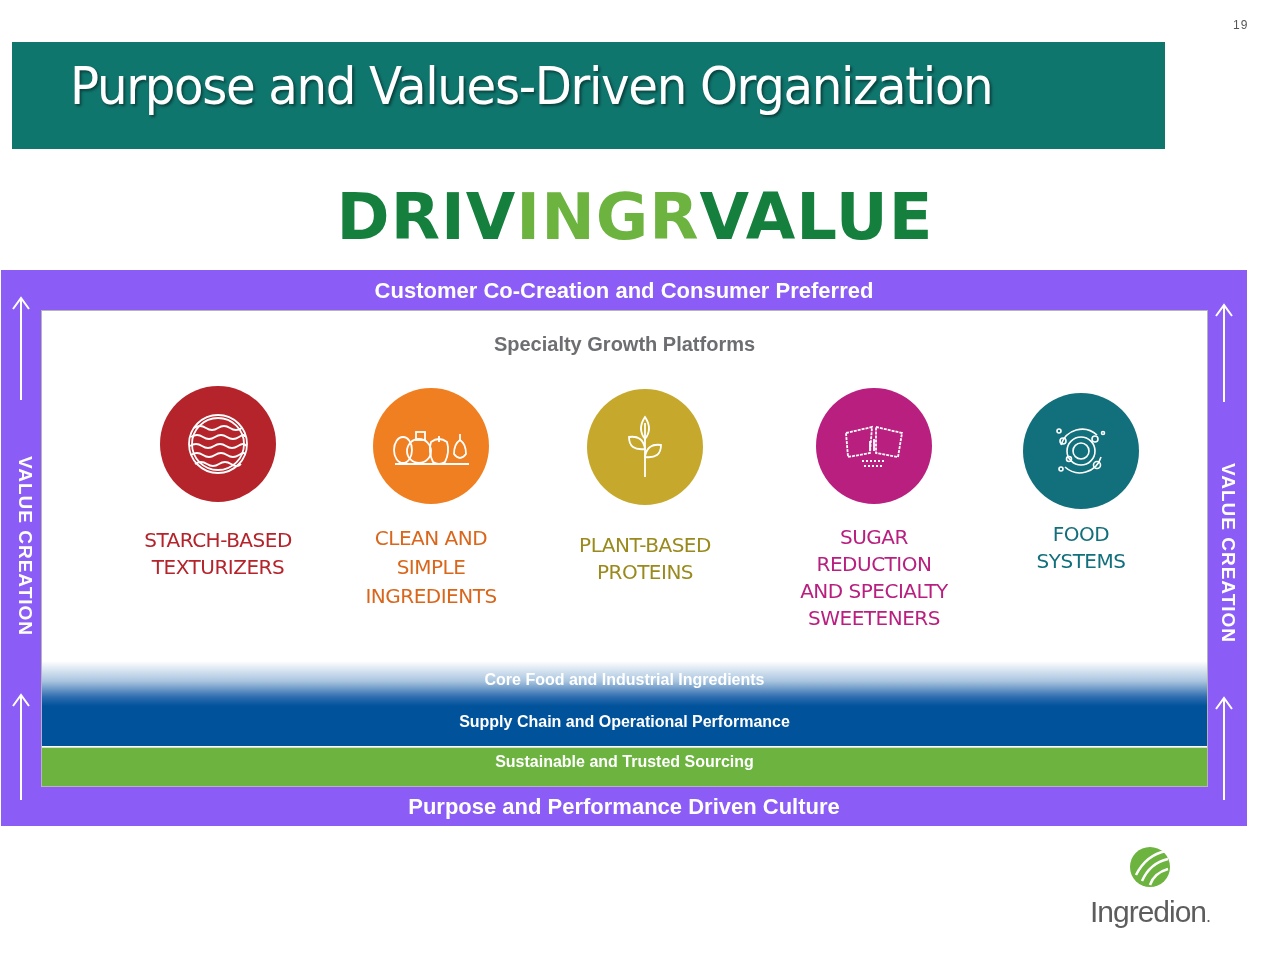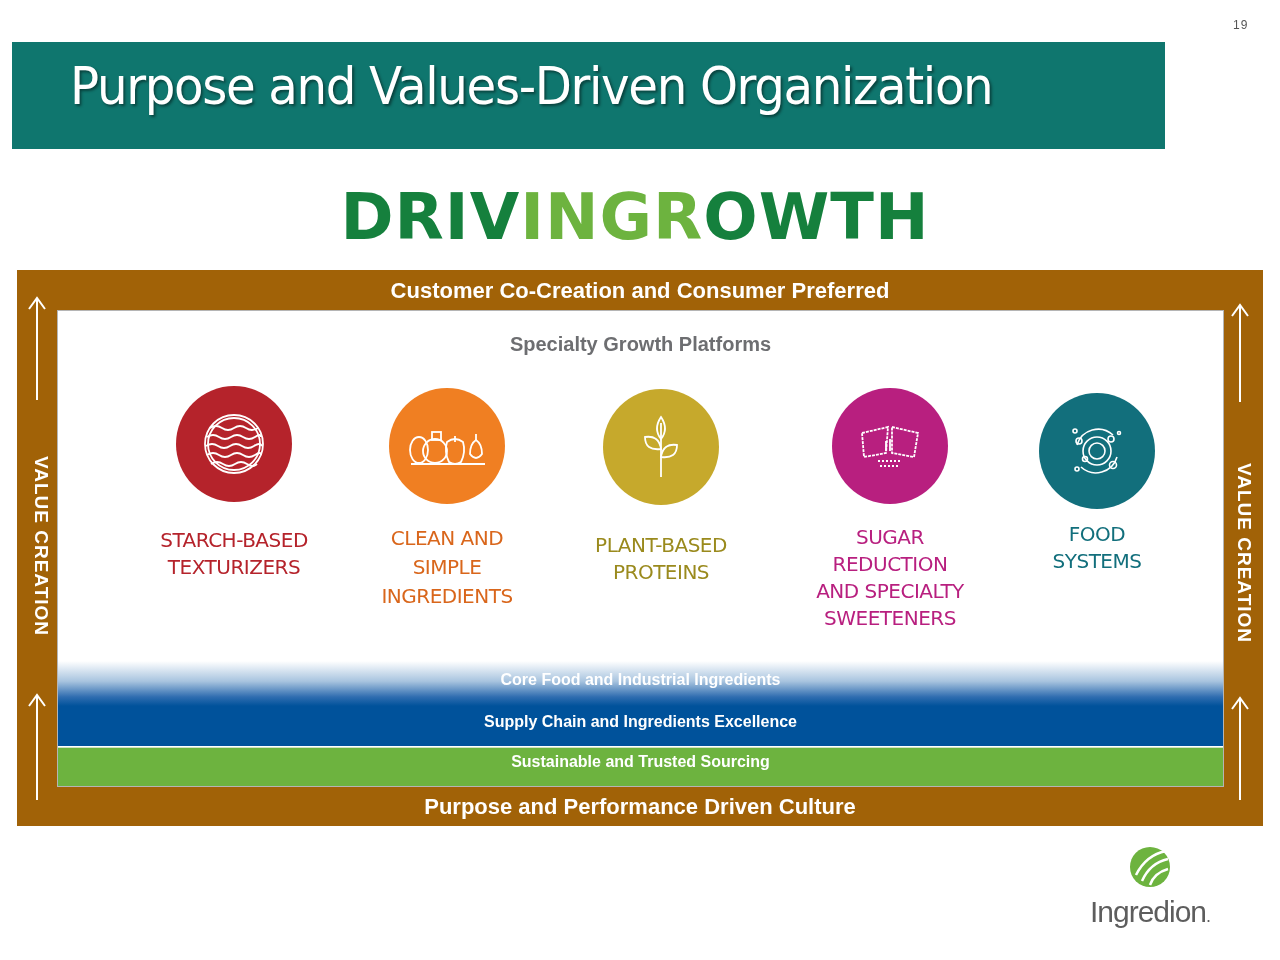--- a/index.html
+++ b/index.html
@@ -21,21 +21,21 @@
   }
   .tagline {
     position: absolute; top: 180px; left: 0; width: 1270px; text-align: center;
     font-size: 64px; font-weight: bold; letter-spacing: 1px;
     font-family: "DejaVu Sans", sans-serif;
   }
   .tagline .dark { color: #15803d; }
   .tagline .green { color: #6db33f; }
 
   .frame {
-    position: absolute; left: 17px; top: 270px; width: 1246px; height: 556px; background: #a16207;
+    position: absolute; left: 1px; top: 270px; width: 1246px; height: 556px; background: #8b5cf6;
   }
   .frame-top-label, .frame-bottom-label {
     position: absolute; left: 0; width: 100%; text-align: center; color: #fff; font-weight: bold; font-size: 22px;
   }
   .frame-top-label { top: 8px; }
   .frame-bottom-label { top: 524px; }
   .inner {
     position: absolute; left: 40px; top: 40px; width: 1165px; height: 475px; background: #fff;
     border: 1px solid #b5b5b5; overflow: hidden;
   }
@@ -76,21 +76,21 @@
 </style>
 </head>
 <body>
 
 <div class="page-num">19</div>
 
 <div class="title-bar">
   <div class="title">Purpose and Values-Driven Organization</div>
 </div>
 
-<div class="tagline"><span class="dark">DRIV</span><span class="green">INGR</span><span class="dark">OWTH</span></div>
+<div class="tagline"><span class="dark">DRIV</span><span class="green">INGR</span><span class="dark">VALUE</span></div>
 
 <div class="frame">
   <div class="frame-top-label">Customer Co-Creation and Consumer Preferred</div>
 
   <div class="arrow" style="left:10px; top:25px;">
     <svg width="20" height="105" viewBox="0 0 20 105">
         <line x1="10" y1="4" x2="10" y2="105" stroke="#fff" stroke-width="2"></line>
         <polyline points="2,14 10,3 18,14" fill="none" stroke="#fff" stroke-width="2"></polyline>
       </svg>
   </div>
@@ -208,21 +208,21 @@
       <div class="label" style="color:#126f7c; margin-top:12px;">
         <div>FOOD</div>
         <div>SYSTEMS</div>
       </div>
     </div>
 
     <div class="band-gradient">
       <div class="band-label" style="top:10px;">Core Food and Industrial Ingredients</div>
     </div>
     <div class="band-blue">
-      <div class="band-label" style="top:7px;">Supply Chain and Ingredients Excellence</div>
+      <div class="band-label" style="top:7px;">Supply Chain and Operational Performance</div>
     </div>
     <div class="band-green">
       <div class="band-label" style="top:5px;">Sustainable and Trusted Sourcing</div>
     </div>
   </div>
 
   <div class="frame-bottom-label">Purpose and Performance Driven Culture</div>
 </div>
 
 <div class="logo">

